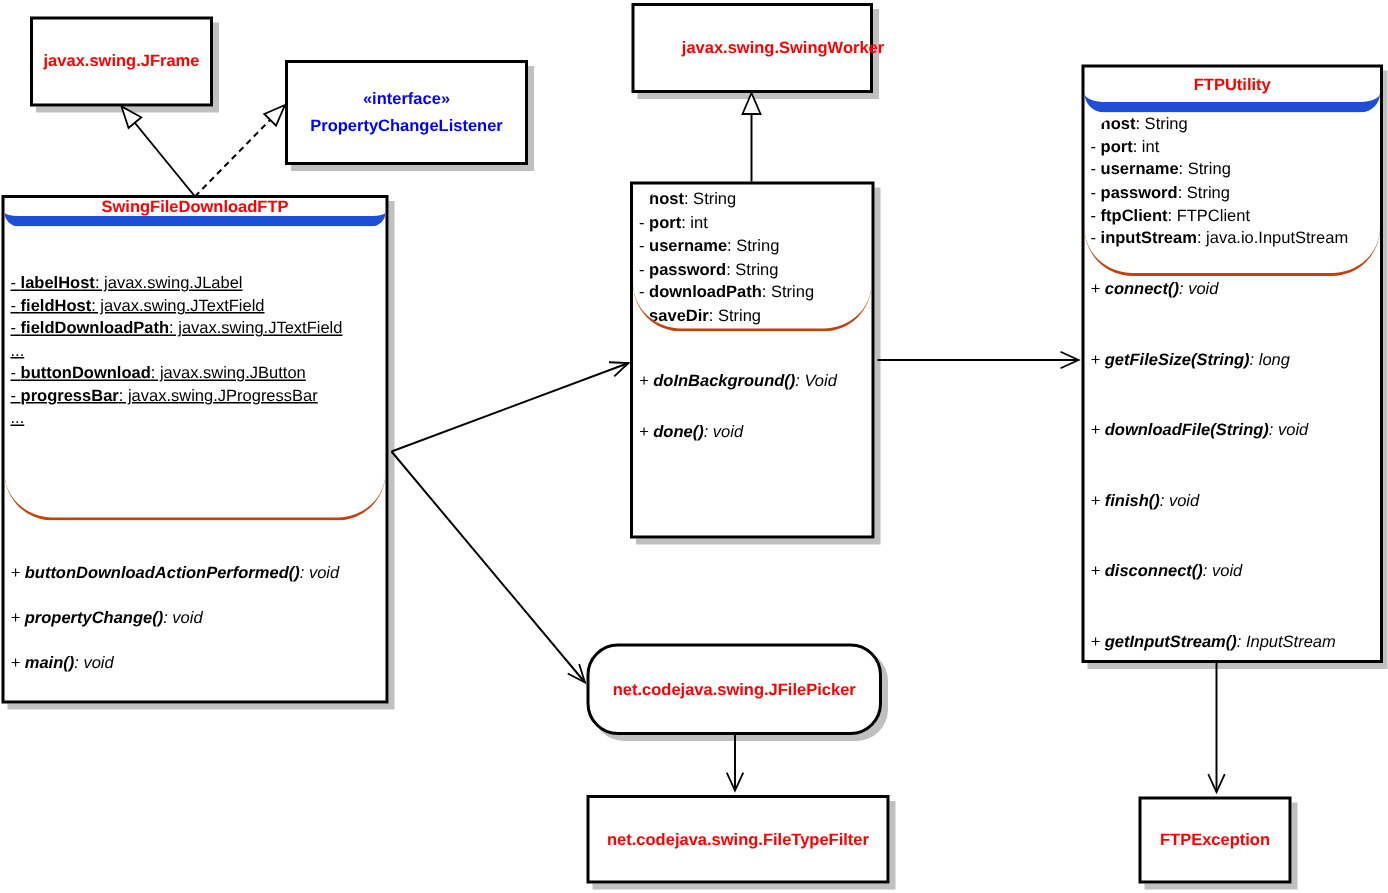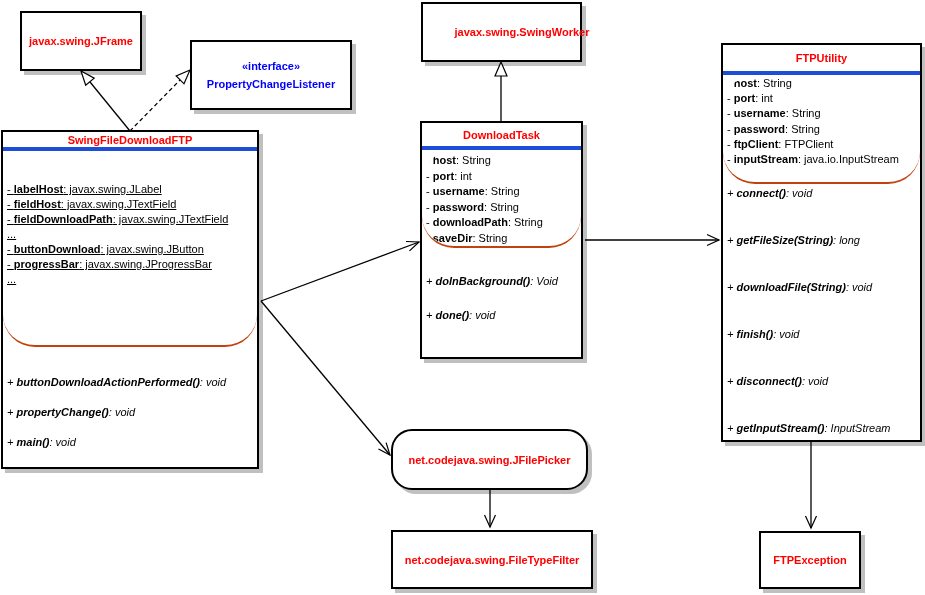--- a/index.html
+++ b/index.html
@@ -17,21 +17,21 @@
   }
   .node.simple { align-items:center; justify-content:center; text-align:center; }
 
   .cls-title {
     font-size:11px; font-weight:bold; color:#ff0000;
     display:flex; align-items:center; justify-content:center; text-align:center;
     flex:0 0 auto; box-sizing:border-box;
   }
   .iface-title { color:#0000ff; font-size:11px; font-weight:bold; line-height:18px; text-align:center; }
 
-  .titlebar { border-bottom:4px solid #1d4ed8; }
+  .titlebar { border-bottom:7px solid #1d4ed8;border-radius:13px; }
   .t-main { height:19px; }
   .t-dt   { height:27px; }
   .t-ftp  { height:30px; }
 
   .compartment {
     box-sizing:border-box; font-size:11px; color:#000000;
     padding-left:4px; padding-right:2px; overflow:hidden;
   }
   .fields { border-bottom:2px solid #c2410c; flex:0 0 auto;border-radius:32px; }
   .methods { flex:1 1 auto;font-style:italic; }
@@ -118,21 +118,20 @@
         <div class="member">...</div>
       </div>
     <div class="compartment methods m-main">
         <div class="member"><span>+ </span><span class="mname">buttonDownloadActionPerformed()</span><span>: void</span></div>
         <div class="member"><span>+ </span><span class="mname">propertyChange()</span><span>: void</span></div>
         <div class="member"><span>+ </span><span class="mname">main()</span><span>: void</span></div>
       </div>
   </div>
 
   <div class="node" style="left:420px;top:121px;width:163px;height:238px;">
-    <div class="cls-title titlebar t-dt">DownloadTask</div>
     <div class="compartment fields f-dt">
         <div class="member"><span>- </span><span class="mname">host</span><span>: String</span></div>
         <div class="member"><span>- </span><span class="mname">port</span><span>: int</span></div>
         <div class="member"><span>- </span><span class="mname">username</span><span>: String</span></div>
         <div class="member"><span>- </span><span class="mname">password</span><span>: String</span></div>
         <div class="member"><span>- </span><span class="mname">downloadPath</span><span>: String</span></div>
         <div class="member"><span>- </span><span class="mname">saveDir</span><span>: String</span></div>
       </div>
     <div class="compartment methods m-dt">
         <div class="member"><span>+ </span><span class="mname">doInBackground()</span><span>: Void</span></div>

